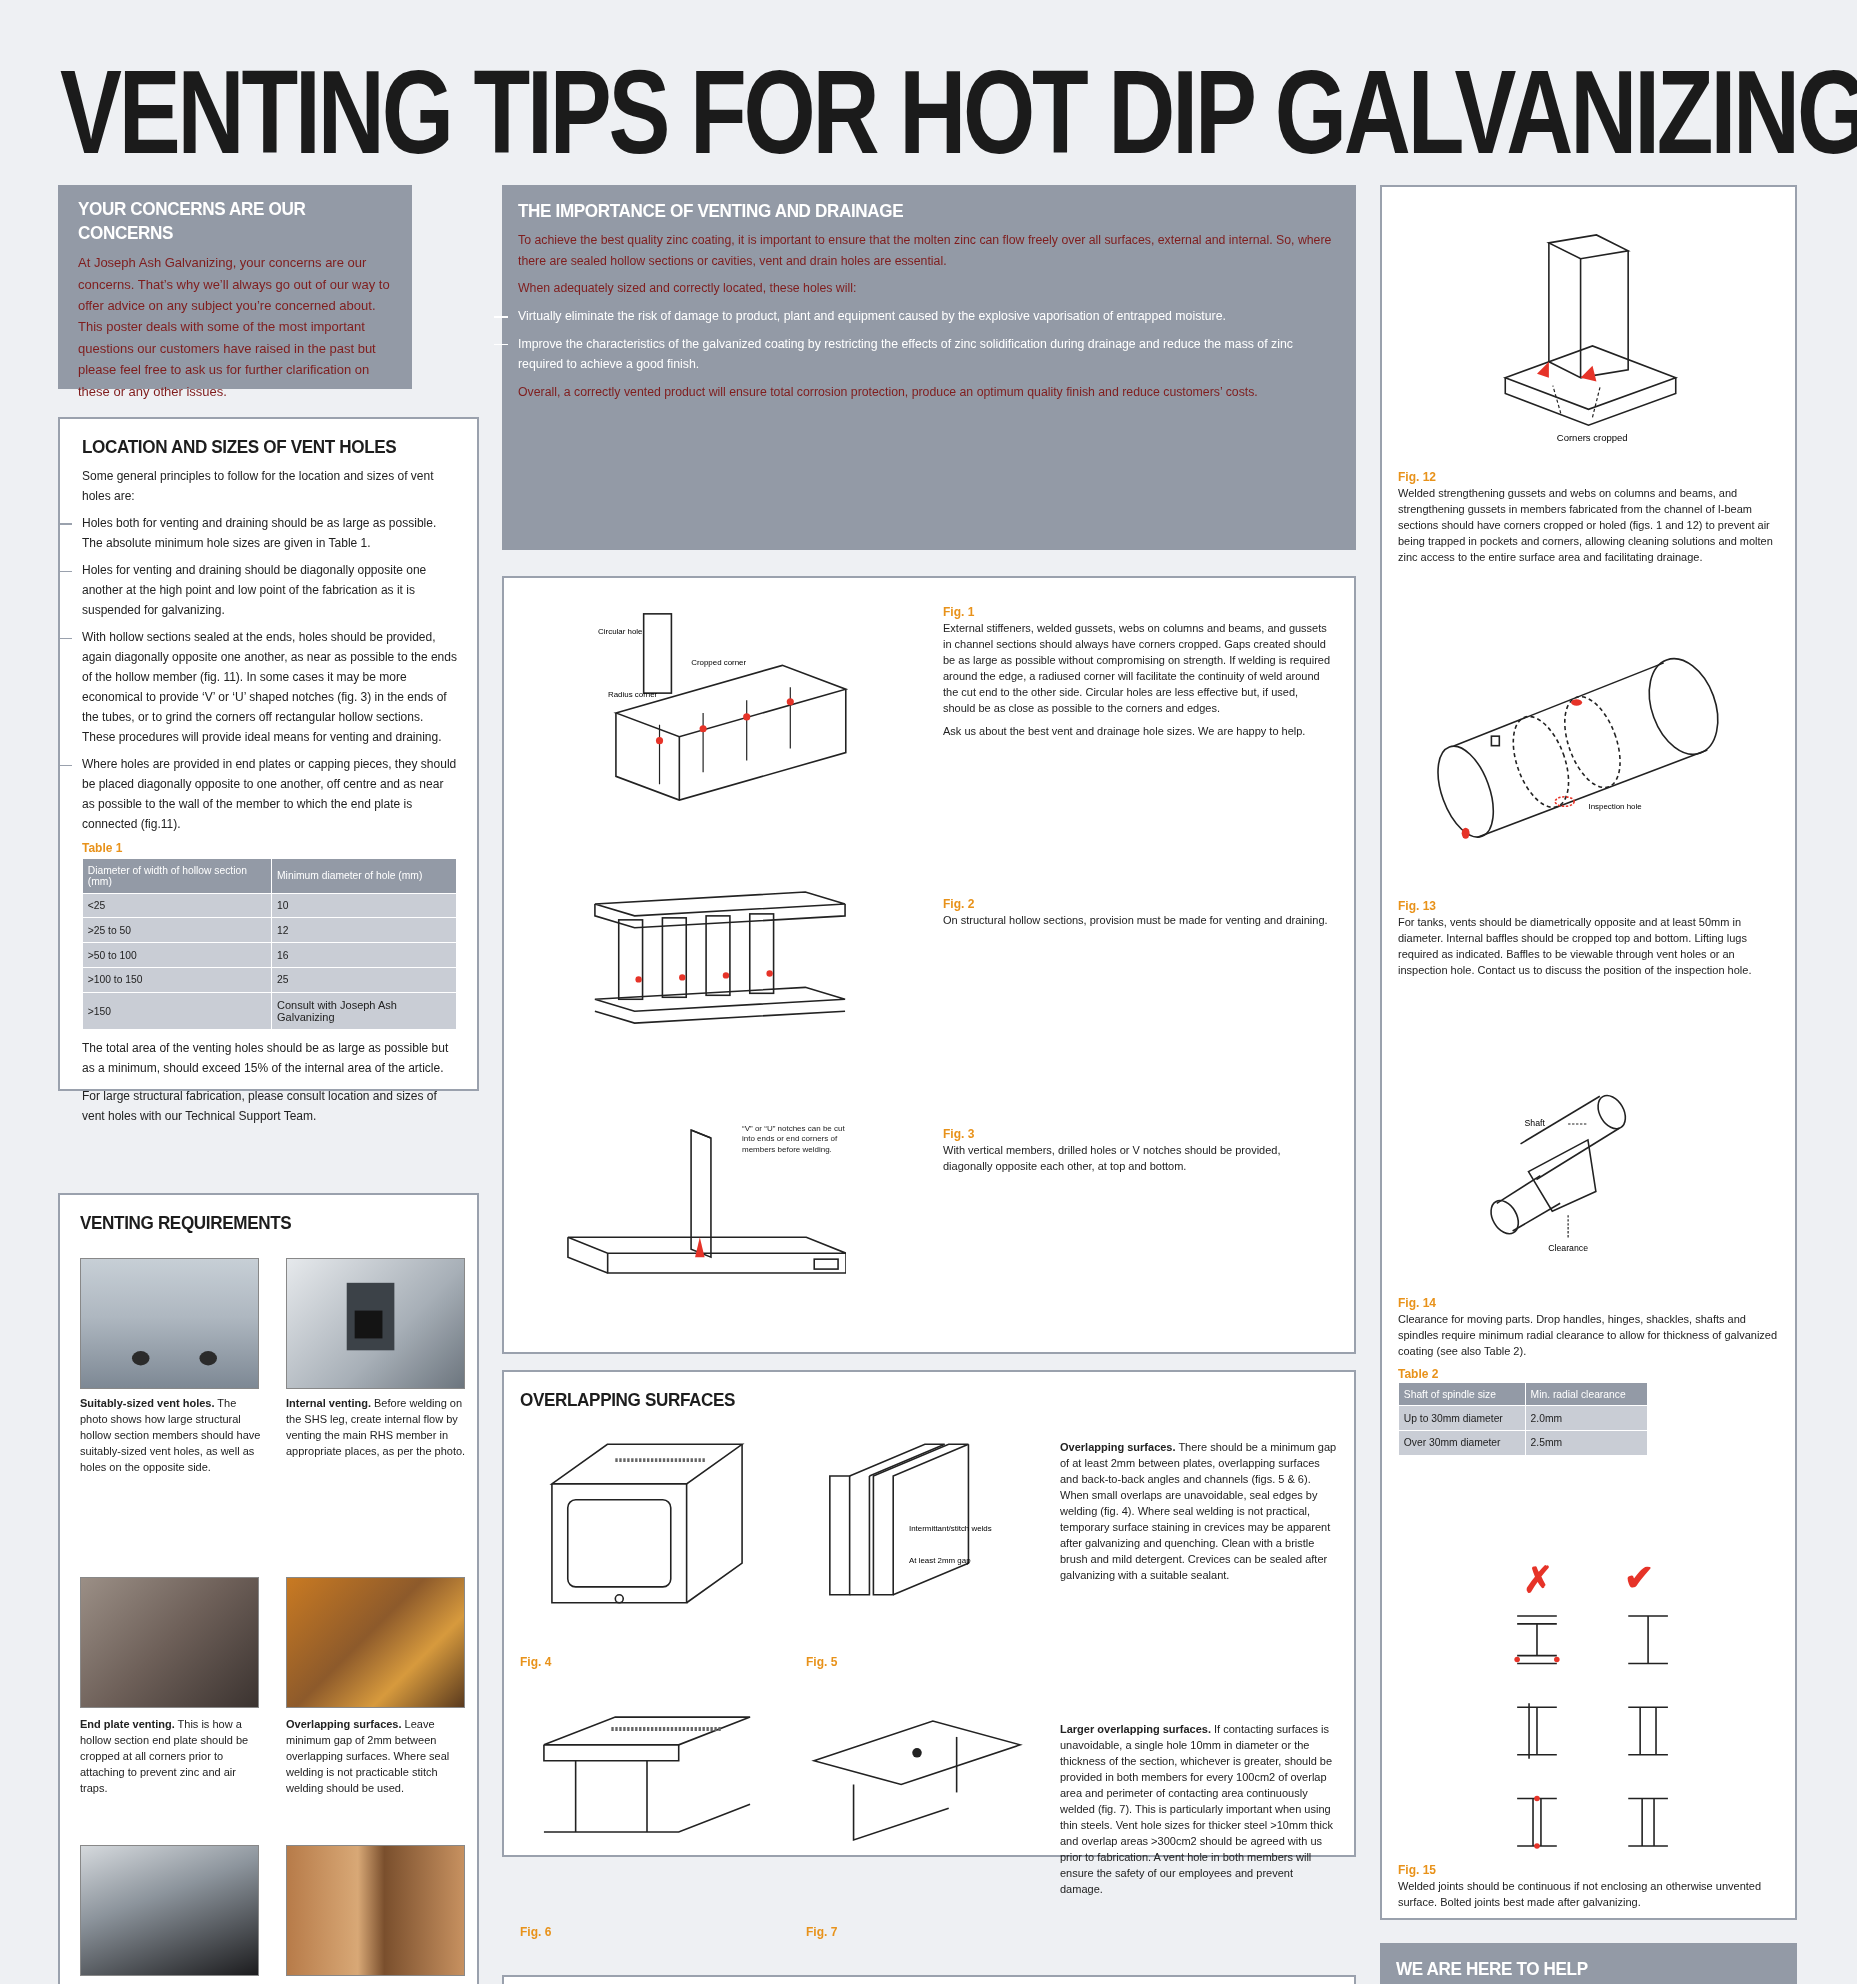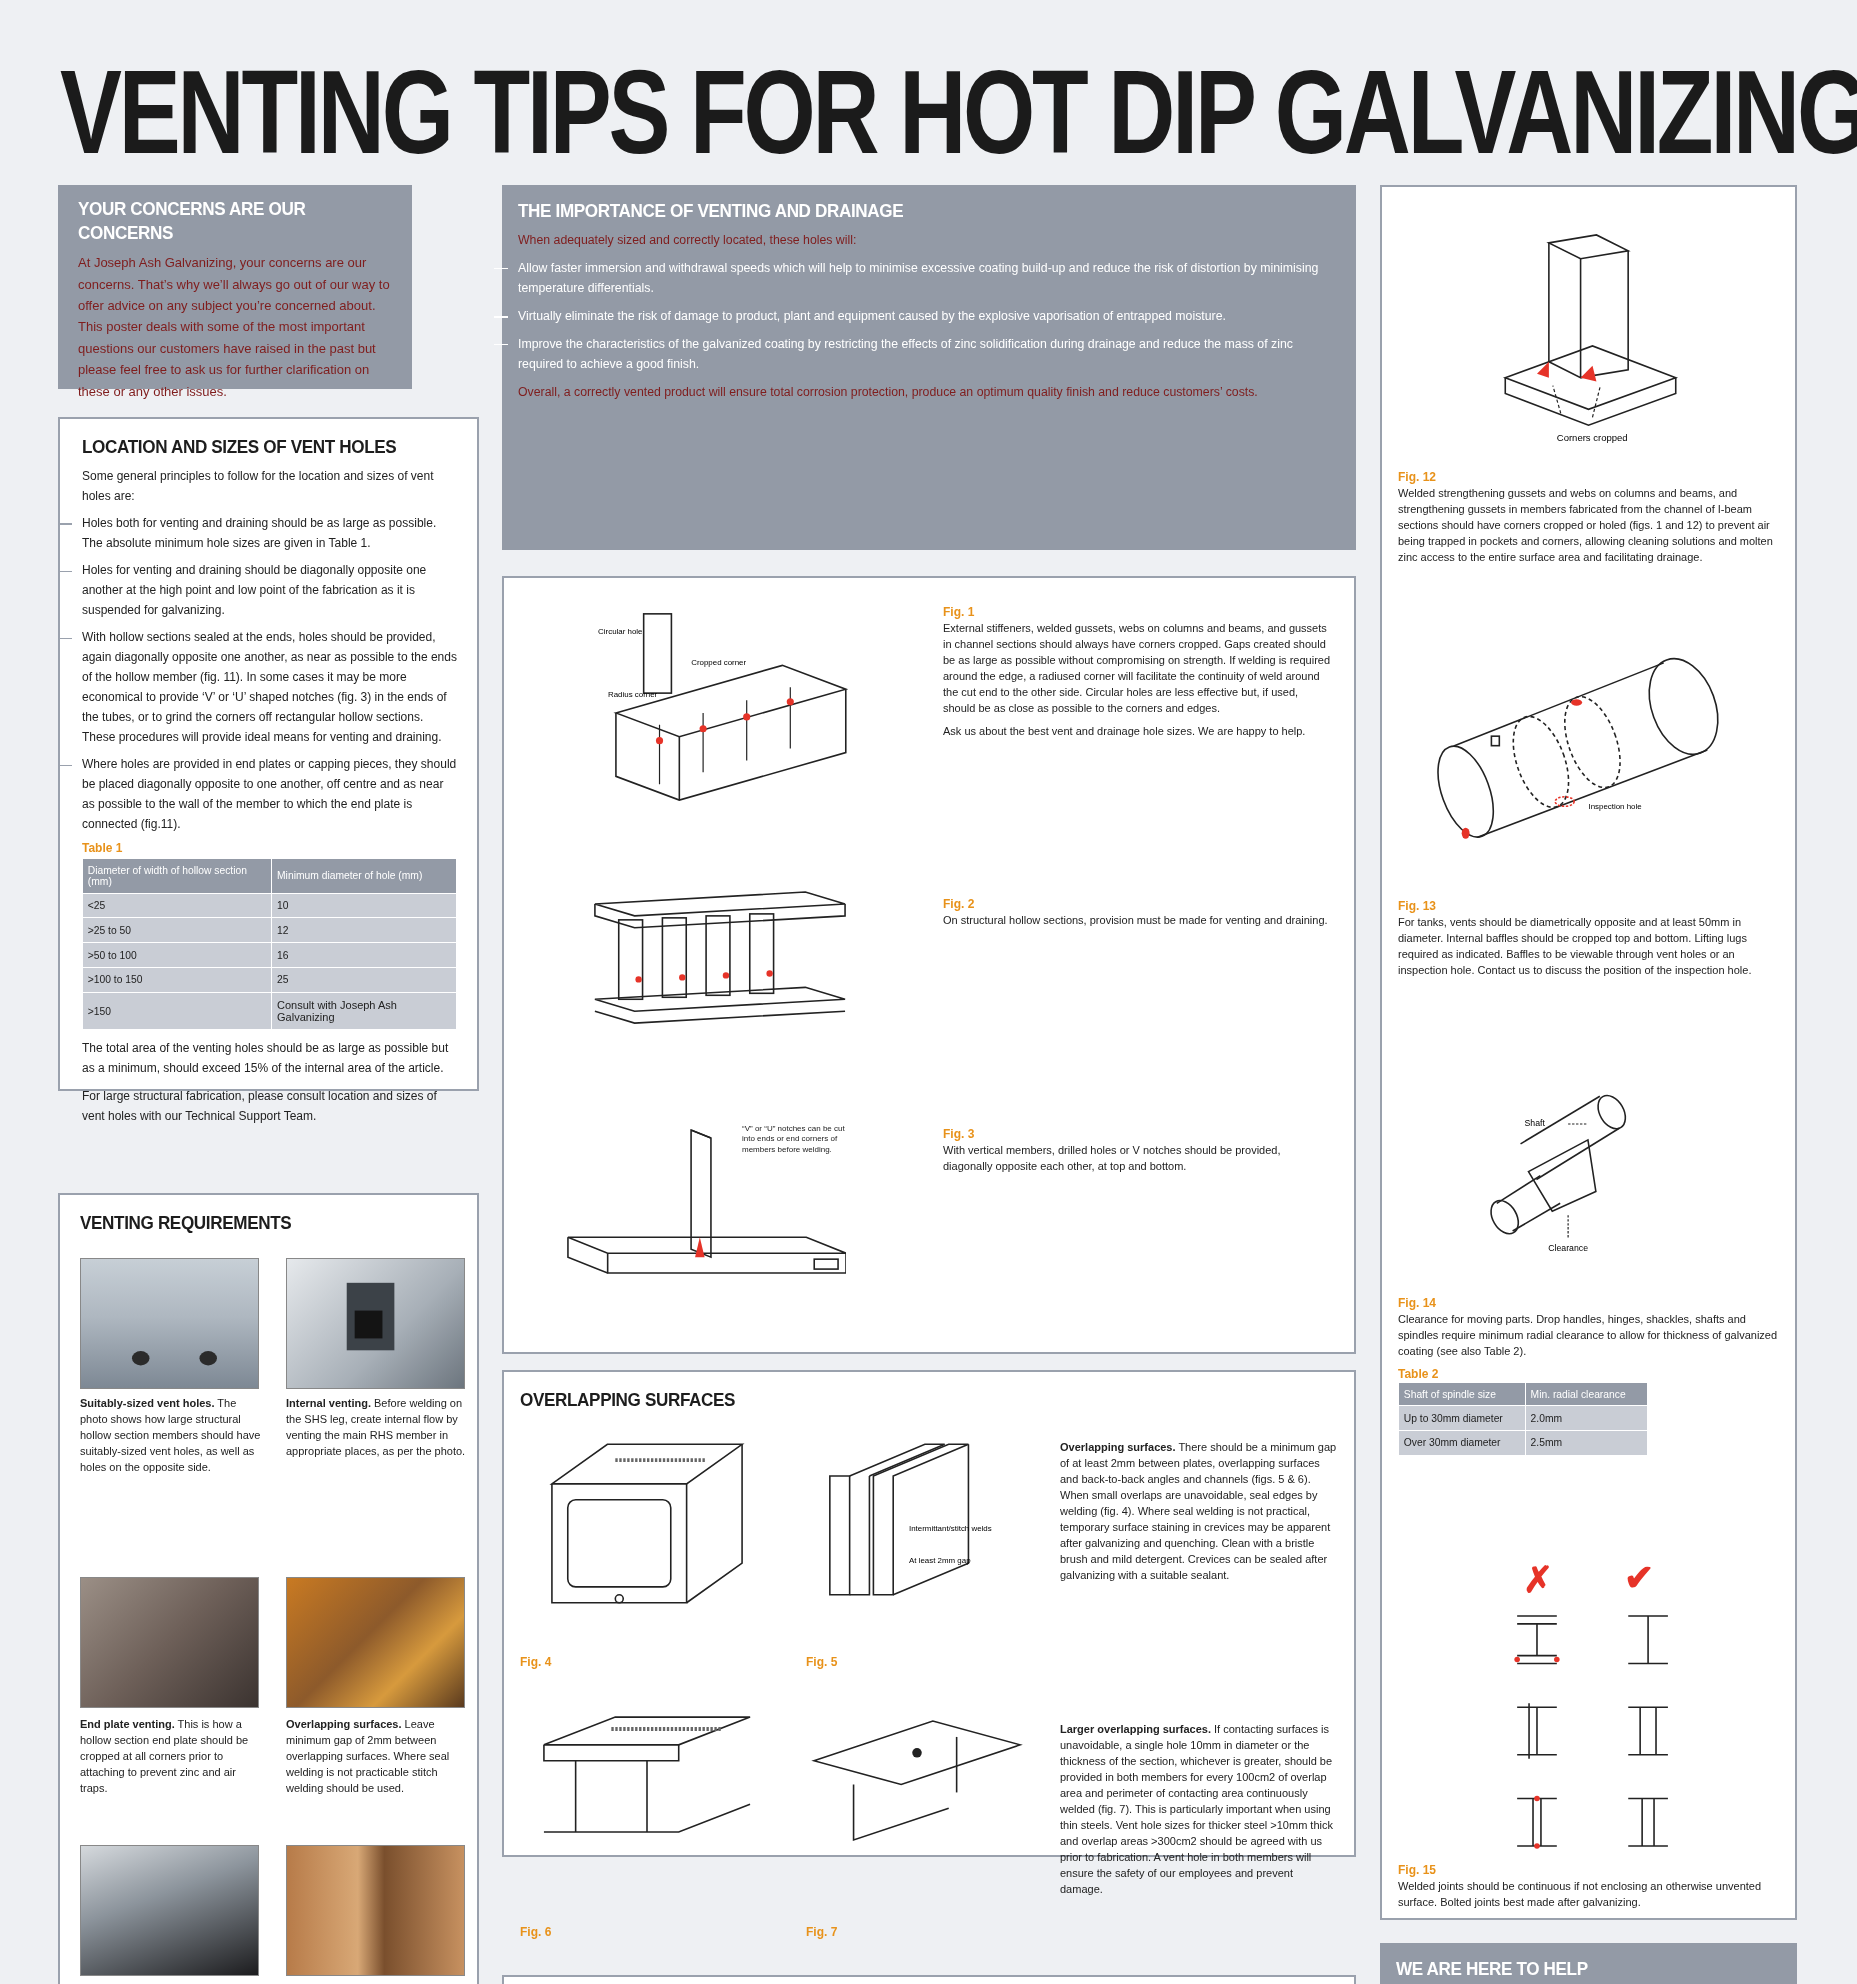--- a/index.html
+++ b/index.html
@@ -105,23 +105,23 @@
     <p class="abs caption" style="left:206px;top:474px;width:183px"><b>Overlapping surfaces.</b><span> Leave minimum gap of 2mm between overlapping surfaces. Where seal welding is not practicable stitch welding should be used.</span></p>
 
     <div class="abs photo" style="left:0;top:603px;width:179px;height:131px;background:linear-gradient(160deg,#d5d9dd 0%,#8c949c 40%,#1c1c1e 100%)"></div>
     <div class="abs photo" style="left:206px;top:603px;width:179px;height:131px;background:linear-gradient(90deg,#b77b49 0%,#d8a876 40%,#7a4f2d 55%,#c79160 100%)"></div>
 
   </div>
 </section>
 
 <section class="abs panel-grey" style="left:502px;top:185px;width:854px;height:365px;padding:14px 16px">
   <h2>THE IMPORTANCE OF VENTING AND DRAINAGE</h2>
+  <p style="font-size:12.3px;line-height:20.6px">To achieve the best quality zinc coating, it is important to ensure that the molten zinc can flow freely over all surfaces, external and internal. So, where there are sealed hollow sections or cavities, vent and drain holes are essential.</p>
   <p style="font-size:12.3px;line-height:20.6px">When adequately sized and correctly located, these holes will:</p>
   <ul class="dash">
-    <li style="font-size:12.3px;line-height:20.6px">Allow faster immersion and withdrawal speeds which will help to minimise excessive coating build-up and reduce the risk of distortion by minimising temperature differentials.</li>
     <li style="font-size:12.3px;line-height:20.6px">Virtually eliminate the risk of damage to product, plant and equipment caused by the explosive vaporisation of entrapped moisture.</li>
     <li style="font-size:12.3px;line-height:20.6px">Improve the characteristics of the galvanized coating by restricting the effects of zinc solidification during drainage and reduce the mass of zinc required to achieve a good finish.</li>
   </ul>
   <p style="font-size:12.3px;line-height:20.6px">Overall, a correctly vented product will ensure total corrosion protection, produce an optimum quality finish and reduce customers’ costs.</p>
 </section>
 
 <section class="abs panel-white" style="left:502px;top:576px;width:854px;height:778px">
 
   <svg class="abs" style="left:56px;top:20px" width="310" height="214" viewBox="0 0 780 540">
     <g fill="none" stroke="#222" stroke-width="4">

